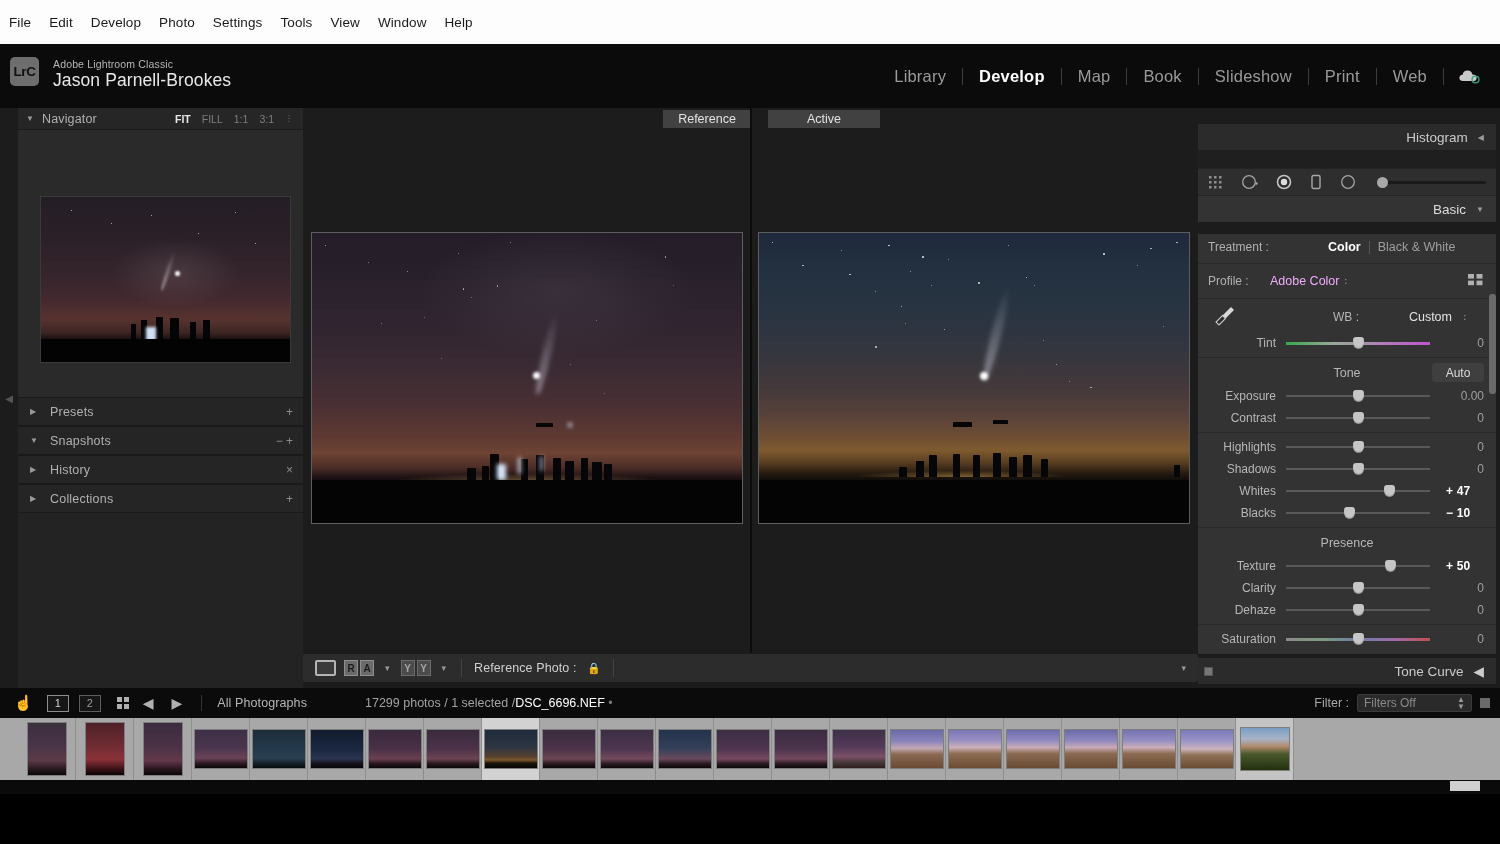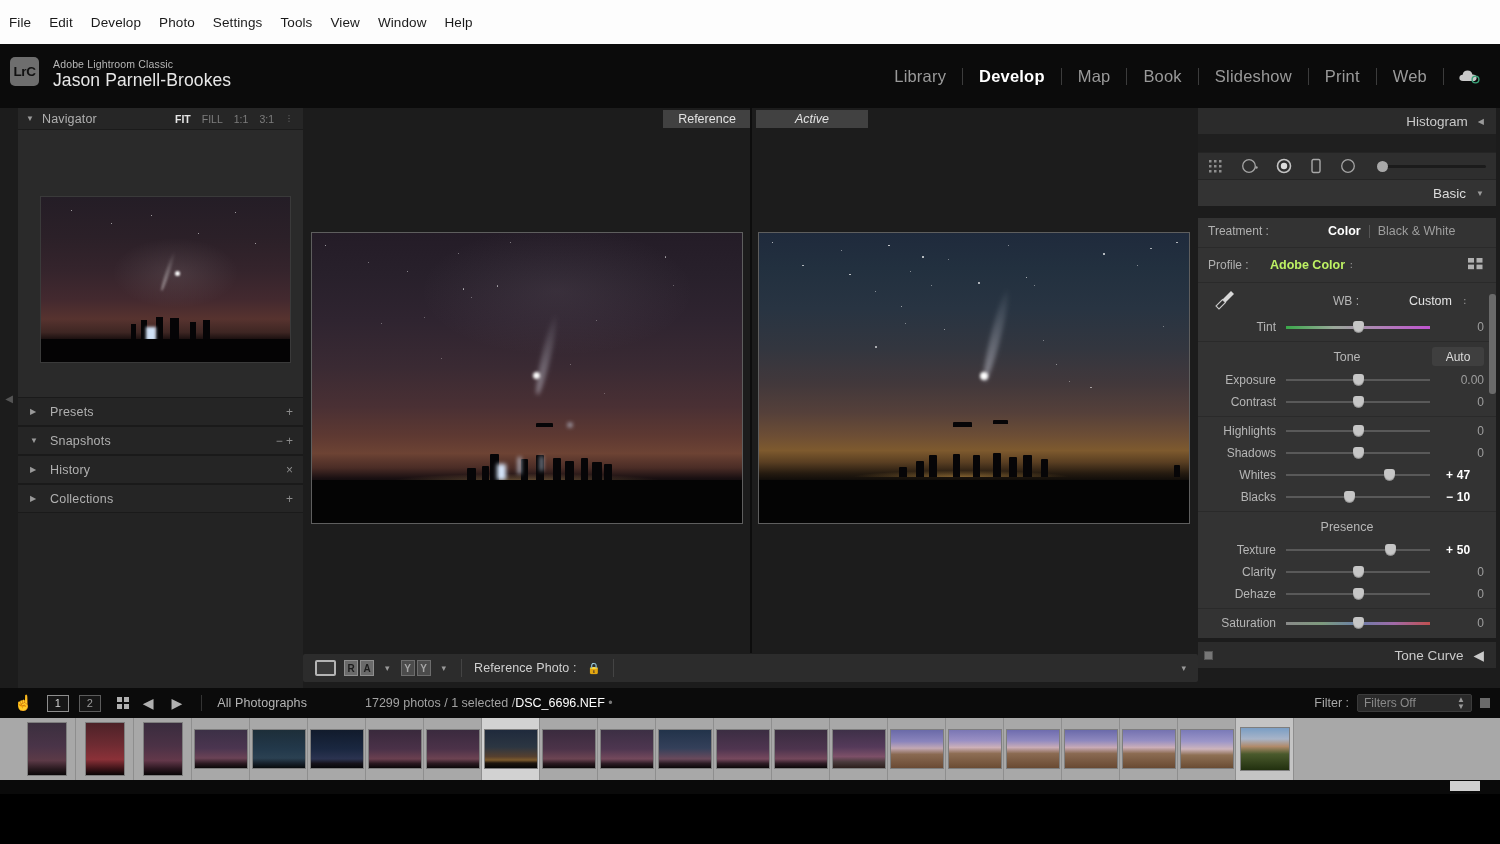--- a/index.html
+++ b/index.html
@@ -129,21 +129,21 @@
     position: absolute; left: 303px; top: 0; width: 895px; height: 580px;
     background: #1c1c1c;
   }
   .cmp-labels { position: absolute; top: 2px; left: 0; width: 895px; height: 20px; }
   .cmp-lab {
     position: absolute; top: 0; height: 18px; background: #414141; color: #e2e2e2;
     font-size: 12.5px; display: flex; align-items: center; justify-content: center;
     cursor: pointer;
   }
   #lab-ref { left: 360px; width: 88px; }
-  #lab-act { left: 453px; width: 112px; font-style: italic; }
+  #lab-act { left: 465px; width: 112px; }
   .split-line { position: absolute; left: 447px; top: 0; width: 2px; height: 545px; background: #0d0d0d; }
 
   .photo {
     position: absolute; top: 124px; height: 292px; border: 1px solid #5e5e5e;
     overflow: hidden;
   }
   #photo-ref { left: 8px; width: 432px; }
   #photo-act { left: 455px; width: 432px; }
 
   .sky-ref {
@@ -211,21 +211,21 @@
   .tb-right-caret { margin-left: auto; color: #9a9a9a; font-size: 9px; cursor: pointer; }
 
   
   .right-panel {
     position: absolute; right: 4px; top: 0; width: 298px; height: 580px;
     background: #1c1c1c;
   }
   .rp-head {
     height: 26px; display: flex; align-items: center; justify-content: flex-end;
     padding-right: 12px; gap: 10px; background: #2b2b2b; color: #cacaca;
-    font-size: 13.5px; cursor: pointer;
+    font-size: 13.5px; cursor: pointer; margin-top: 16px;
   }
   .rp-head .ar { font-size: 8px; color: #9a9a9a; }
   .hist-area { height: 18px; background: #1f1f1f; }
   .tools-row {
     height: 28px; background: #2e2e2e; display: flex; align-items: center;
     padding: 0 10px; gap: 16px; border-top: 1px solid #242424; border-bottom: 1px solid #242424;
   }
   .t-ico { cursor: pointer; display: flex; align-items: center; }
   .t-slider {
     flex: 1; height: 3px; background: #1b1b1b; border-radius: 2px; margin-left: 4px;
@@ -246,21 +246,21 @@
     font-size: 12px; color: #b6b6b6;
   }
   .hr { height: 1px; background: #2a2a2a; margin: 3px 0; }
   .treat-row { justify-content: flex-start; height: 26px; }
   .treat-lbl { width: 112px; color: #b0b0b0; font-size: 12px; }
   .treat-opt { font-size: 12.5px; color: #9e9e9e; cursor: pointer; padding: 0 8px; }
   .treat-opt.on { color: #fff; font-weight: bold; }
   .treat-div { width: 1px; height: 13px; background: #555; }
   .prof-row { height: 28px; }
   .prof-lbl { width: 62px; font-size: 12px; color: #b0b0b0; }
-  .prof-val { font-size: 12.5px; color: #bef264; cursor: pointer; font-weight: bold; }
+  .prof-val { font-size: 12.5px; color: #f0abfc; cursor: pointer; }
   .prof-caret { color: #9a9a9a; font-size: 10px; margin-left: 5px; }
   .grid-ico { margin-left: auto; cursor: pointer; }
   .wb-row { height: 30px; position: relative; }
   .eyedrop { position: absolute; left: 14px; top: 1px; cursor: pointer; }
   .wb-lbl { width: 100%; text-align: center; font-size: 12px; color: #b6b6b6; }
   .wb-val {
     position: absolute; right: 44px; font-size: 12.5px; color: #e2e2e2; cursor: pointer;
   }
   .wb-caret { position: absolute; right: 30px; color: #9a9a9a; font-size: 10px; }
 

